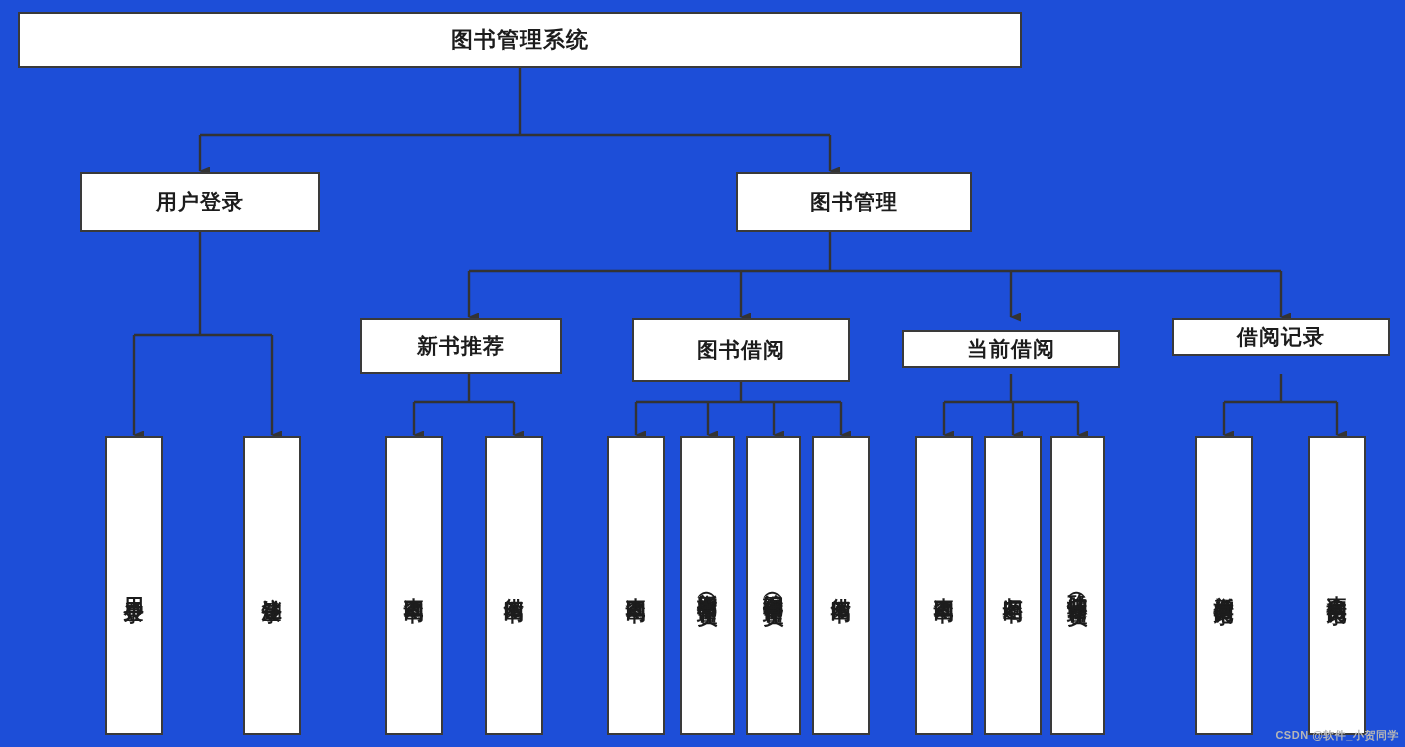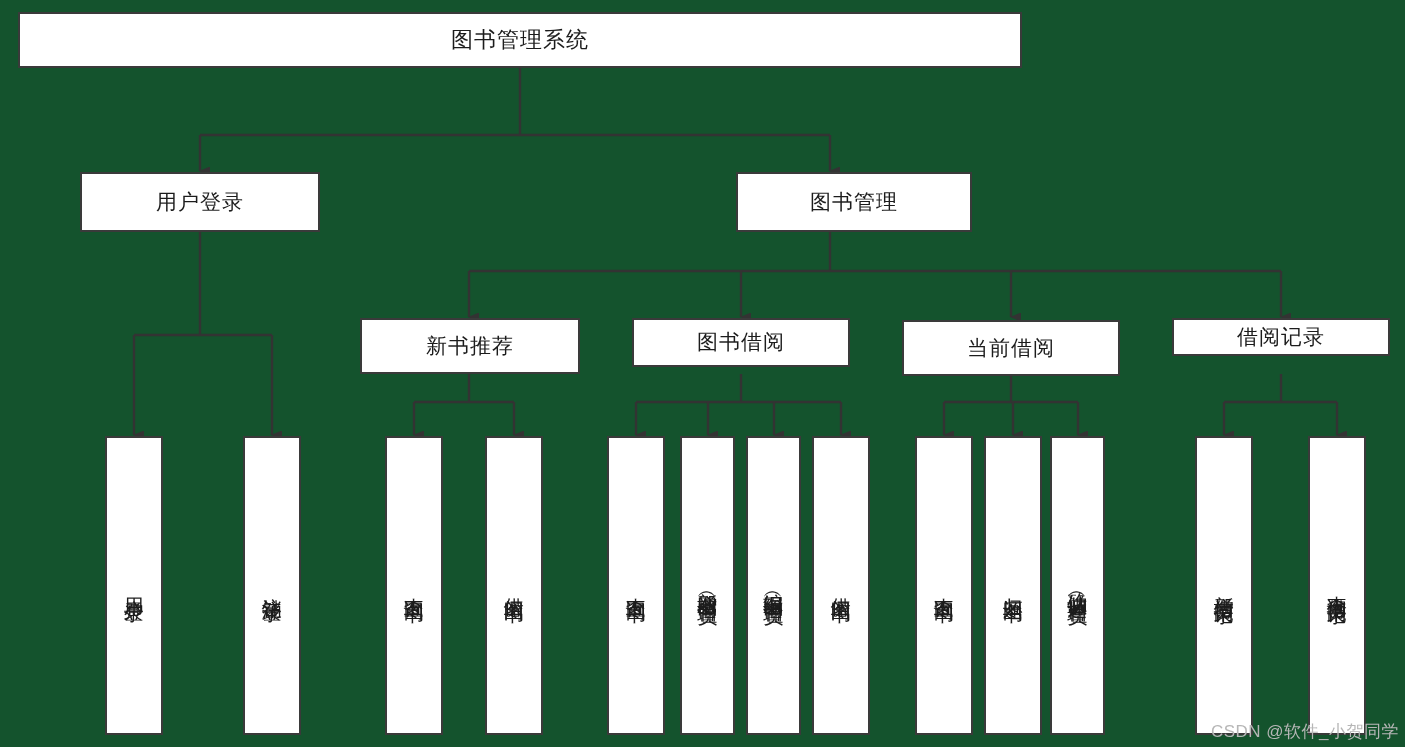--- a/index.html
+++ b/index.html
@@ -9,22 +9,23 @@
     background: #ffffff;
   }
   body {
     font-family: "Liberation Sans", "DejaVu Sans", sans-serif;
     color: #1a1a1a;
   }
   #diagram-canvas {
     position: relative;
     width: 1405px;
     height: 747px;
-    background: #14532d;
+    background: #1d4ed8;
     overflow: hidden;
+    font-weight: bold;
   }
   #edge-layer {
     position: absolute;
     left: 0;
     top: 0;
     width: 1405px;
     height: 747px;
     pointer-events: none;
   }
   .node {
@@ -58,21 +59,21 @@
     font-size: 20px;
     line-height: 1.22;
     letter-spacing: 2px;
     white-space: normal;
     max-height: 100%;
   }
   #watermark {
     position: absolute;
     right: 6px;
     bottom: 4px;
-    font-size: 17px;
+    font-size: 11px;
     color: #b6b6b6;
     letter-spacing: 0.5px;
     z-index: 5;
     white-space: nowrap;
     font-family: "Liberation Sans", "DejaVu Sans", sans-serif;
   }
 </style>
 </head>
 <body>
 
@@ -124,27 +125,27 @@
   <div id="nodes-layer">
       <div class="node root" style="left: 18px; top: 12px; width: 1004px; height: 56px;">
         <span class="node-label">图书管理系统</span>
       </div>
       <div class="node level2" style="left: 80px; top: 172px; width: 240px; height: 60px;">
         <span class="node-label">用户登录</span>
       </div>
       <div class="node level2" style="left: 736px; top: 172px; width: 236px; height: 60px;">
         <span class="node-label">图书管理</span>
       </div>
-      <div class="node level2" style="left: 360px; top: 318px; width: 220px; height: 56px;">
+      <div class="node level2" style="left: 360px; top: 318px; width: 202px; height: 56px;">
         <span class="node-label">新书推荐</span>
       </div>
-      <div class="node level2" style="left: 632px; top: 318px; width: 218px; height: 49px;">
+      <div class="node level2" style="left: 632px; top: 318px; width: 218px; height: 64px;">
         <span class="node-label">图书借阅</span>
       </div>
-      <div class="node level2" style="left: 902px; top: 320px; width: 218px; height: 56px;">
+      <div class="node level2" style="left: 902px; top: 330px; width: 218px; height: 38px;">
         <span class="node-label">当前借阅</span>
       </div>
       <div class="node level2" style="left: 1172px; top: 318px; width: 218px; height: 38px;">
         <span class="node-label">借阅记录</span>
       </div>
       <div class="node leaf" style="left: 105px; top: 436px; width: 58px; height: 299px;">
         <span class="node-label">用户登录</span>
       </div>
       <div class="node leaf" style="left: 243px; top: 436px; width: 58px; height: 299px;">
         <span class="node-label">注销登录</span>

